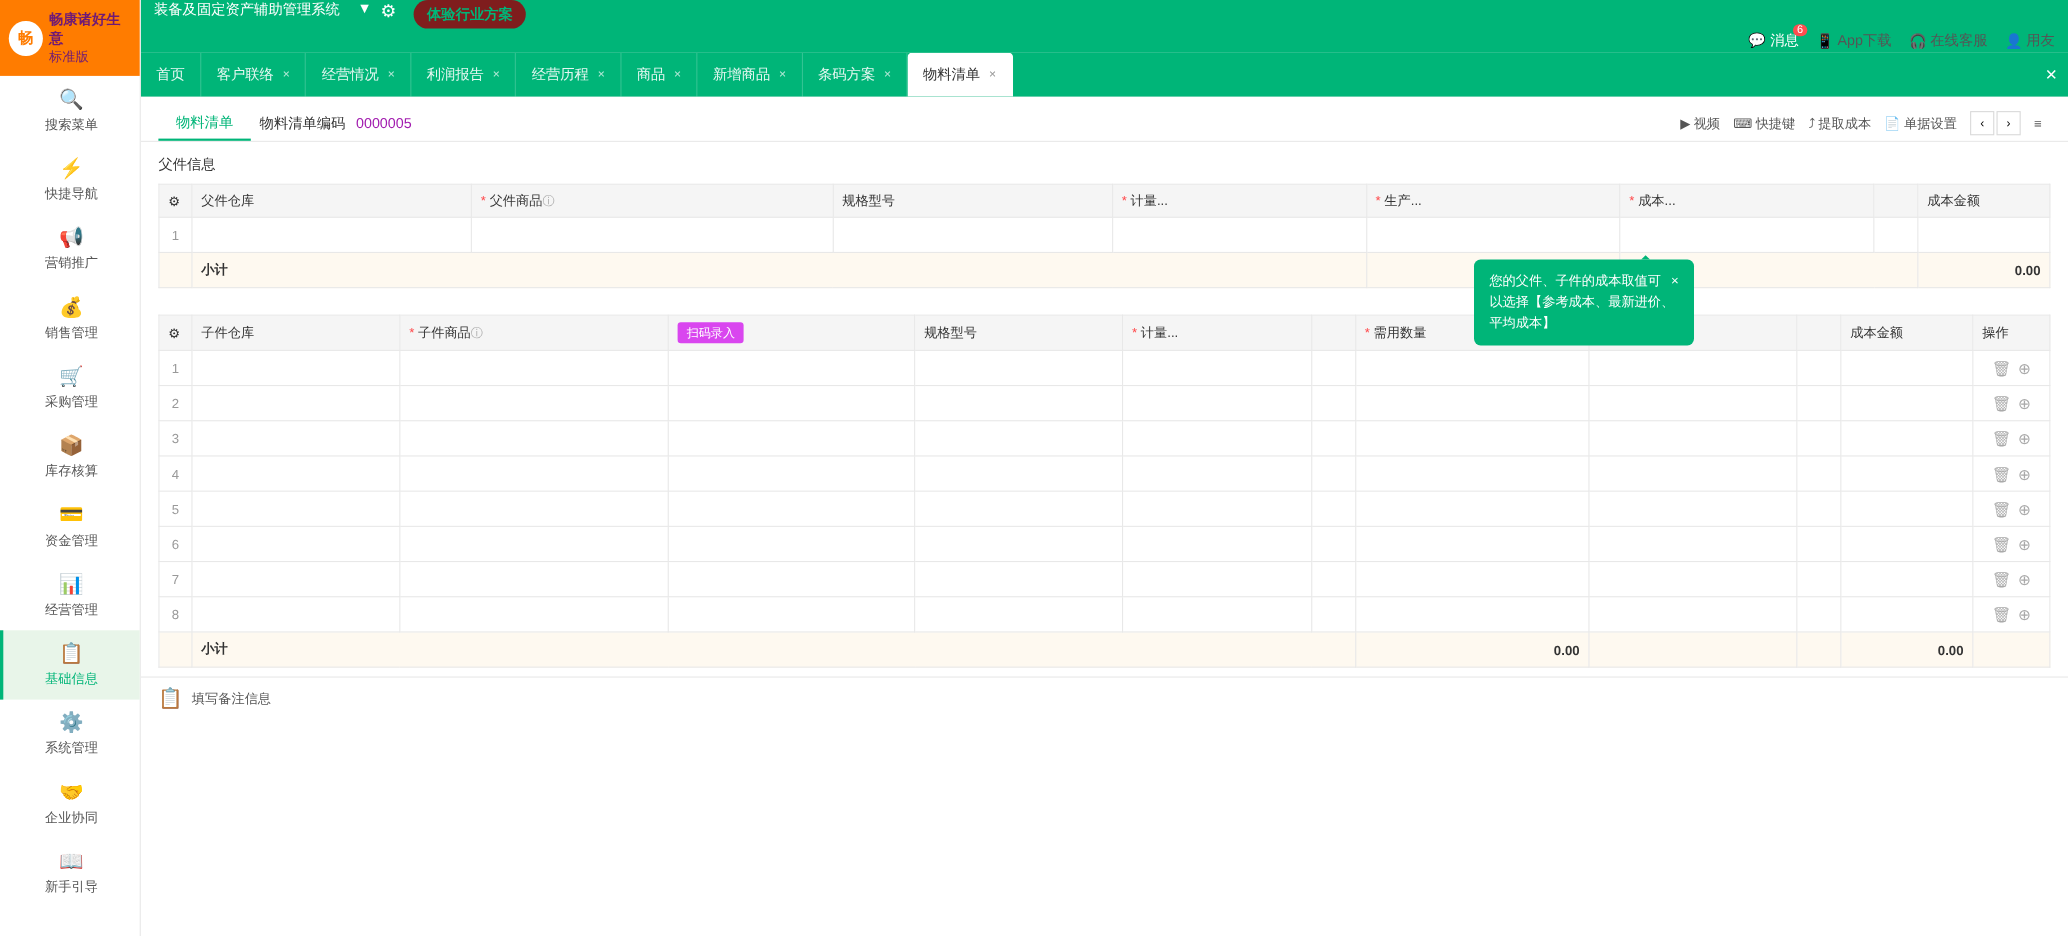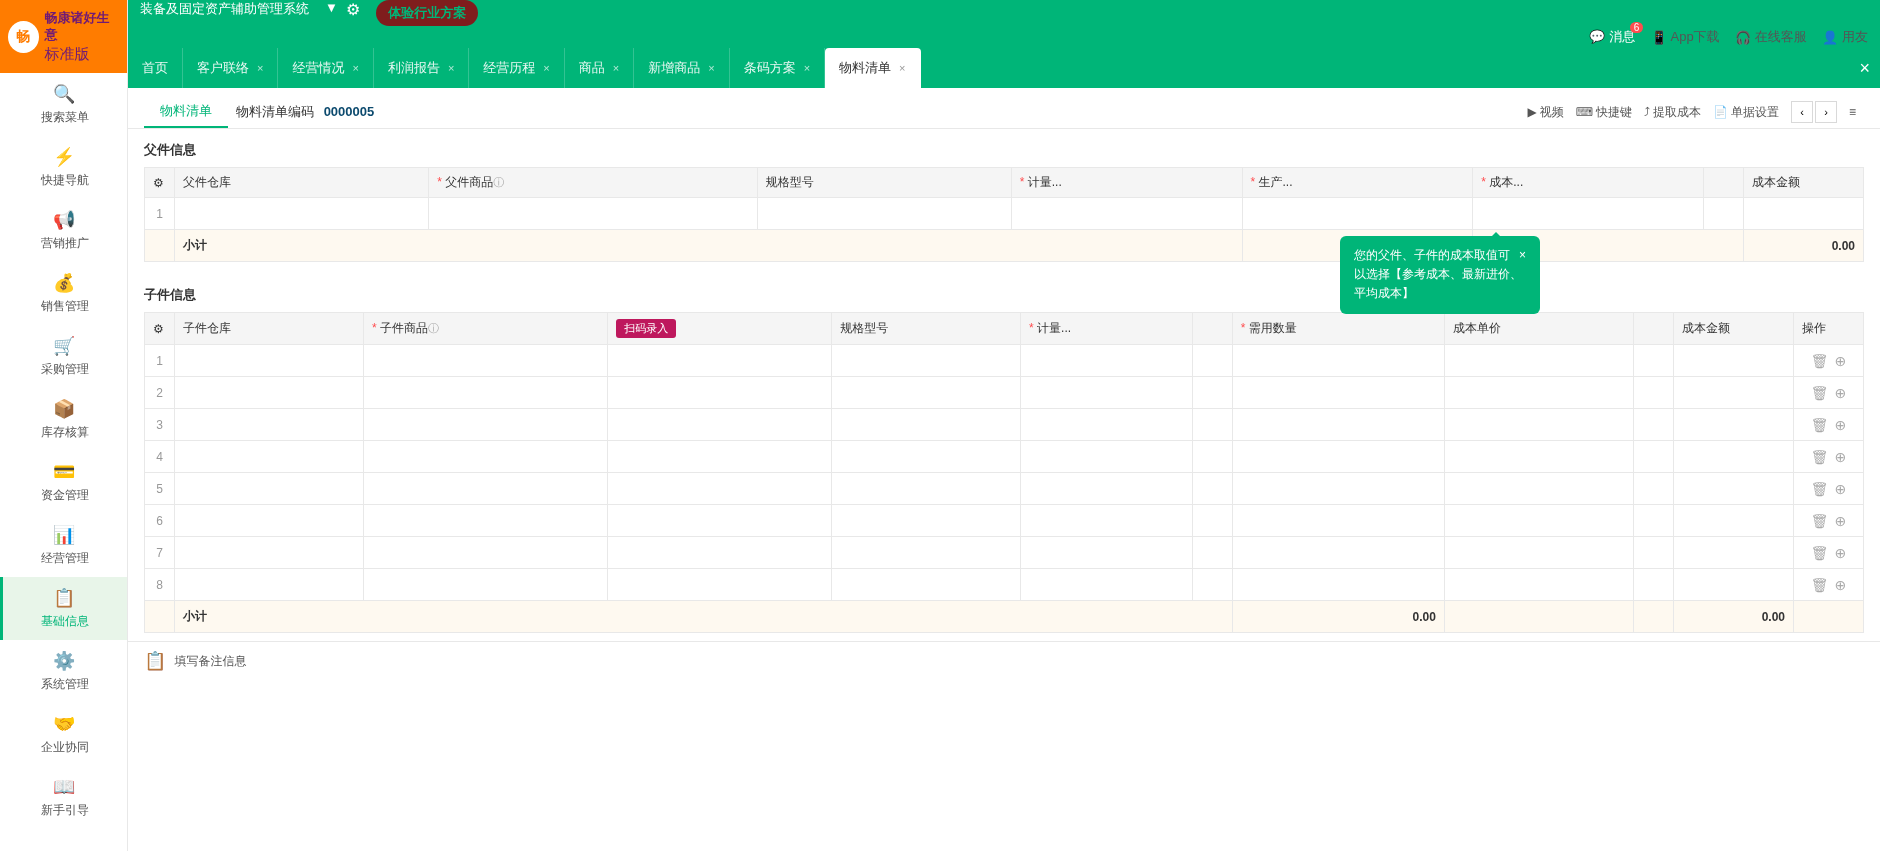--- a/index.html
+++ b/index.html
@@ -129,21 +129,21 @@
       align-items: center;
       gap: 12px;
       font-size: 12px;
       color: #555;
       padding-right: 8px;
     }
     .toolbar-btn { display: flex; align-items: center; gap: 3px; cursor: pointer; color: #555; }
 
     
     .section { padding: 12px 16px 0; }
-    .section-title { font-size: 13px; font-weight: bold; color: #333; margin-bottom: 8px; display: flex; align-items: center; gap: 6px; }
+    .section-title { font-size: 13px; font-weight: normal; color: #333; margin-bottom: 8px; display: flex; align-items: center; gap: 6px; }
 
     
     .data-table { width: 100%; border-collapse: collapse; font-size: 12px; }
     .data-table th {
       background: #f5f5f5;
       border: 1px solid #e8e8e8;
       padding: 6px 8px;
       text-align: left;
       color: #333;
       font-weight: normal;
@@ -152,21 +152,21 @@
     .data-table th .required { color: #ff4d4f; }
     .data-table td {
       border: 1px solid #e8e8e8;
       padding: 6px 8px;
       color: #333;
       height: 32px;
     }
     .data-table tr.subtotal td { background: #fef9f0; font-weight: bold; }
     .data-table .row-num { color: #999; text-align: center; width: 30px; }
     .scan-btn {
-      background: #be185d;
+      background: #d946ef;
       color: #fff;
       border: none;
       border-radius: 3px;
       padding: 2px 8px;
       font-size: 11px;
       cursor: pointer;
     }
     .action-icons { display: flex; gap: 6px; align-items: center; justify-content: center; }
     .action-icon { color: #aaa; cursor: pointer; font-size: 14px; }
 
@@ -215,21 +215,21 @@
     .align-right { text-align: right; margin-top: 44px; }
   </style>
 </head>
 <body>
 
 <div class="sidebar">
   <div class="sidebar-brand">
     <div class="brand-icon">畅</div>
     <div class="brand-text">
       <div>畅康诸好生意</div>
-      <div style="font-size:15px;font-weight:normal;">标准版</div>
+      <div style="font-size:12px;font-weight:normal;">标准版</div>
     </div>
   </div>
 
   <div class="sidebar-item">
     <span class="sidebar-item-icon">🔍</span>
     <span>搜索菜单</span>
   </div>
   <div class="sidebar-item">
     <span class="sidebar-item-icon">⚡</span>
     <span>快捷导航</span>
@@ -345,21 +345,21 @@
 
   <div class="content-area">
     <div class="content-inner" style="position:relative;">
 
       <div class="sub-tabs">
         <div class="sub-tab active">
           <span>物料清单</span>
         </div>
         <div class="sub-tab-code">
           <span>物料清单编码</span>
-          <span style="margin-left:6px;color:#0c4a6e;font-weight:bold;">0000005</span>
+          <span style="margin-left:6px;color:#a21caf;font-weight:normal;">0000005</span>
         </div>
         <div class="toolbar-right">
           <div class="toolbar-btn">
             <span>▶</span>
             <span>视频</span>
           </div>
           <div class="toolbar-btn">
             <span>⌨</span>
             <span>快捷键</span>
           </div>
@@ -423,23 +423,20 @@
               <td colspan="4">小计</td>
               <td class="align-right">0.00</td>
               <td colspan="2"></td>
               <td class="align-right">0.00</td>
             </tr>
           </tbody>
         </table>
       </div>
 
       <div class="section" style="margin-top:12px;">
-        <div class="section-title">
-          <span>子件信息</span>
-        </div>
         <table class="data-table">
           <thead>
             <tr>
               <th class="col-settings">
                 <span>⚙</span>
               </th>
               <th>子件仓库</th>
               <th><span class="required">*</span> 子件商品<span style="color:#aaa;font-size:11px;">ⓘ</span></th>
               <th>
                 <button class="scan-btn">扫码录入</button>

